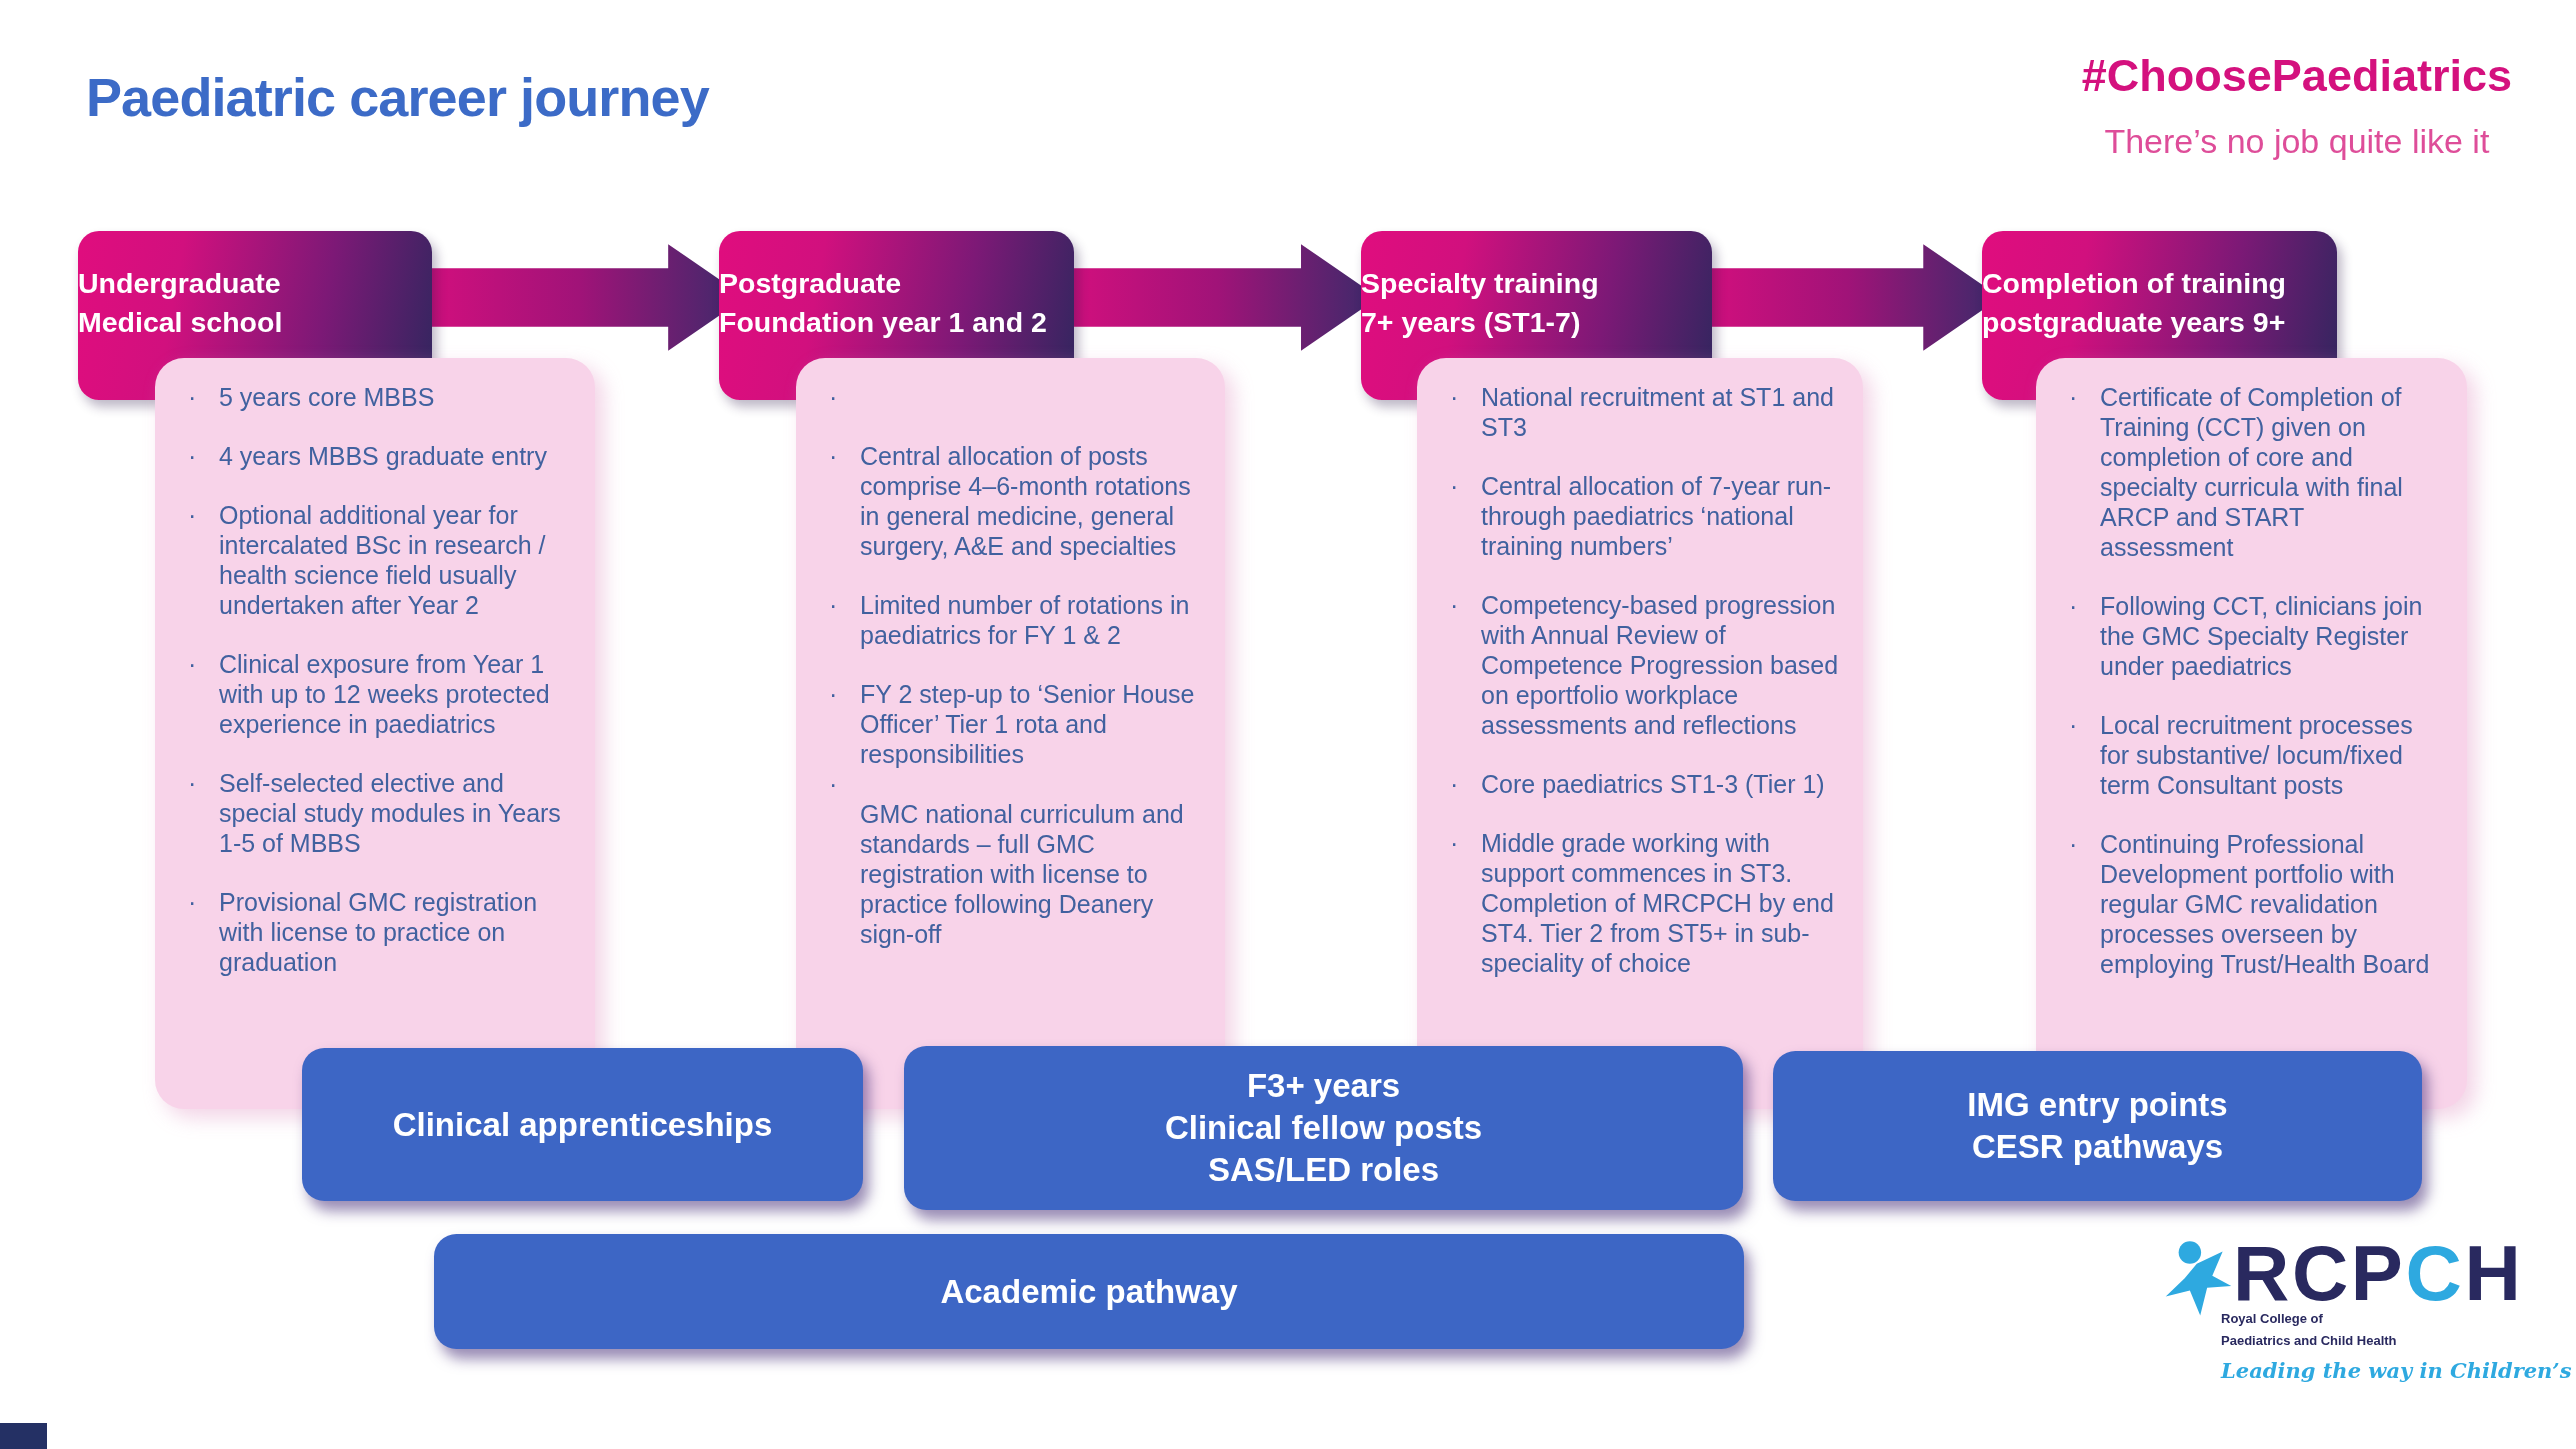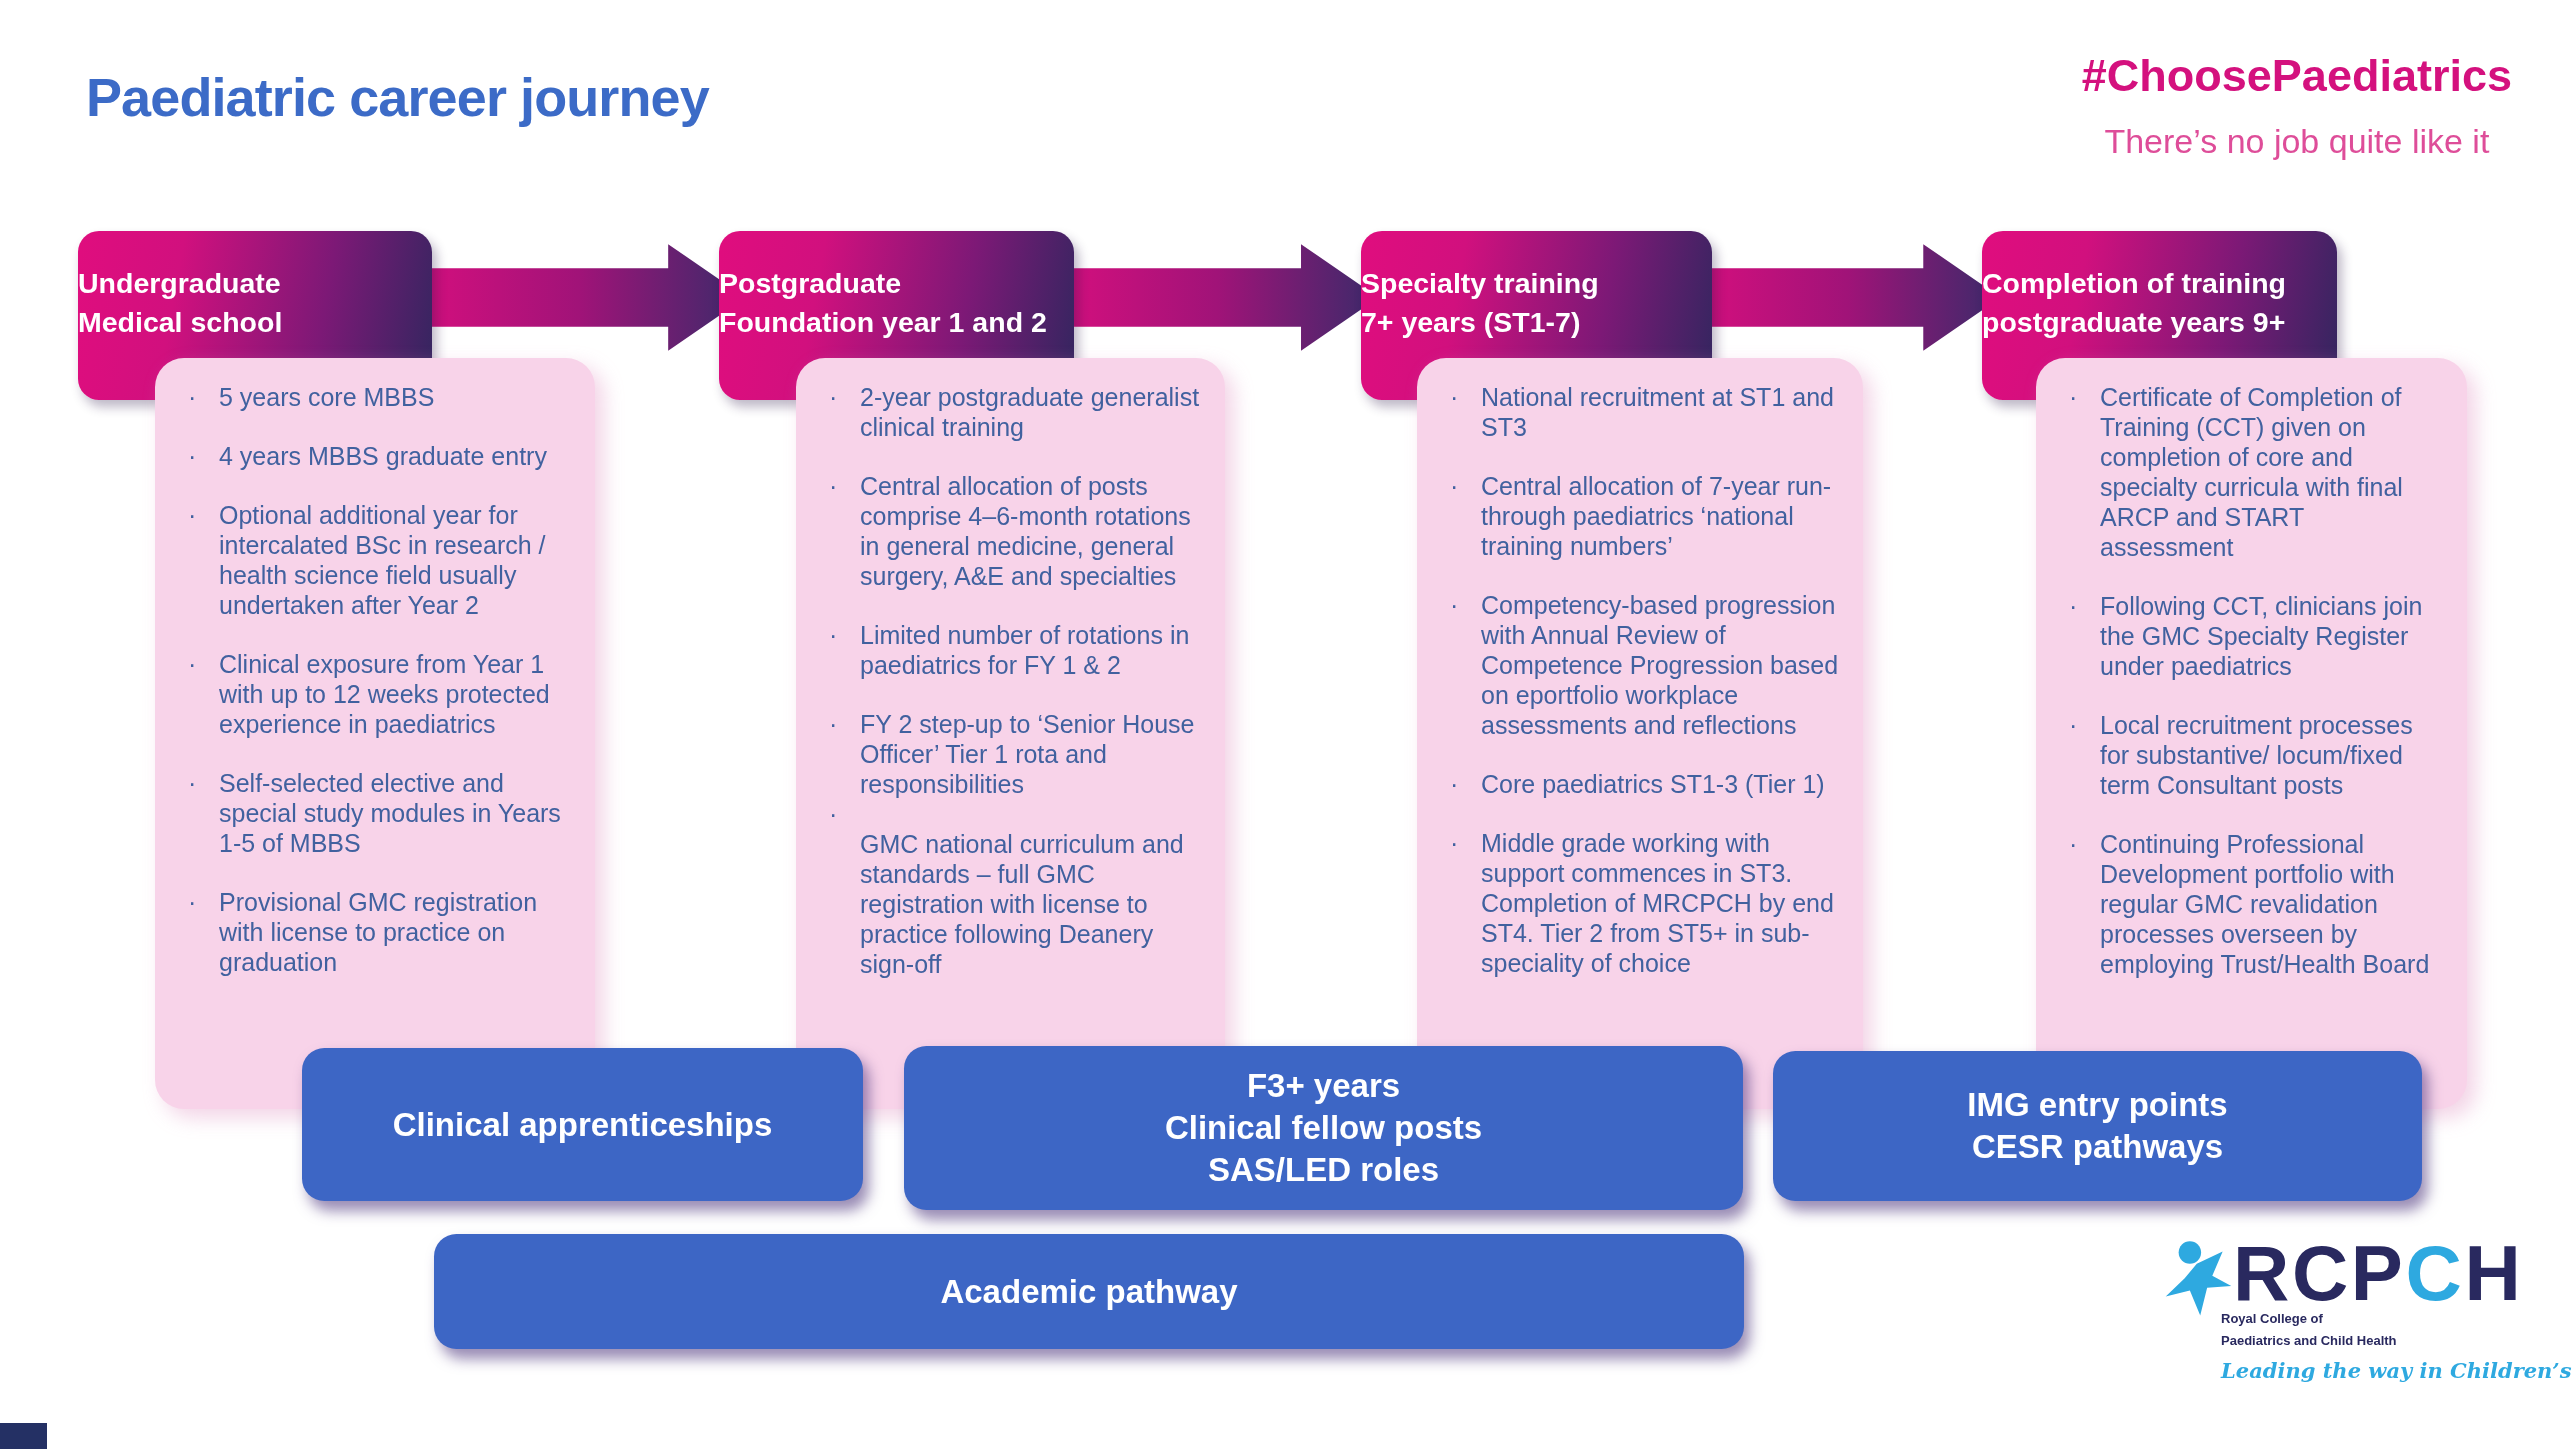--- a/index.html
+++ b/index.html
@@ -136,21 +136,20 @@
         <span class="b-txt">Self-selected elective and special study modules in Years 1-5 of MBBS</span>
       </div>
       <div class="b-row">
         <span class="b-dot">·</span>
         <span class="b-txt">Provisional GMC registration with license to practice on graduation</span>
       </div>
     </div>
   <div class="pink-panel" style="left:796px;width:429px">
       <div class="b-row">
         <span class="b-dot">·</span>
-        <span class="b-txt">2-year postgraduate generalist clinical training</span>
       </div>
       <div class="b-row">
         <span class="b-dot">·</span>
         <span class="b-txt">Central allocation of posts comprise 4–6-month rotations in general medicine, general surgery, A&amp;E and specialties</span>
       </div>
       <div class="b-row">
         <span class="b-dot">·</span>
         <span class="b-txt">Limited number of rotations in paediatrics for FY 1 &amp; 2</span>
       </div>
       <div class="b-row">

